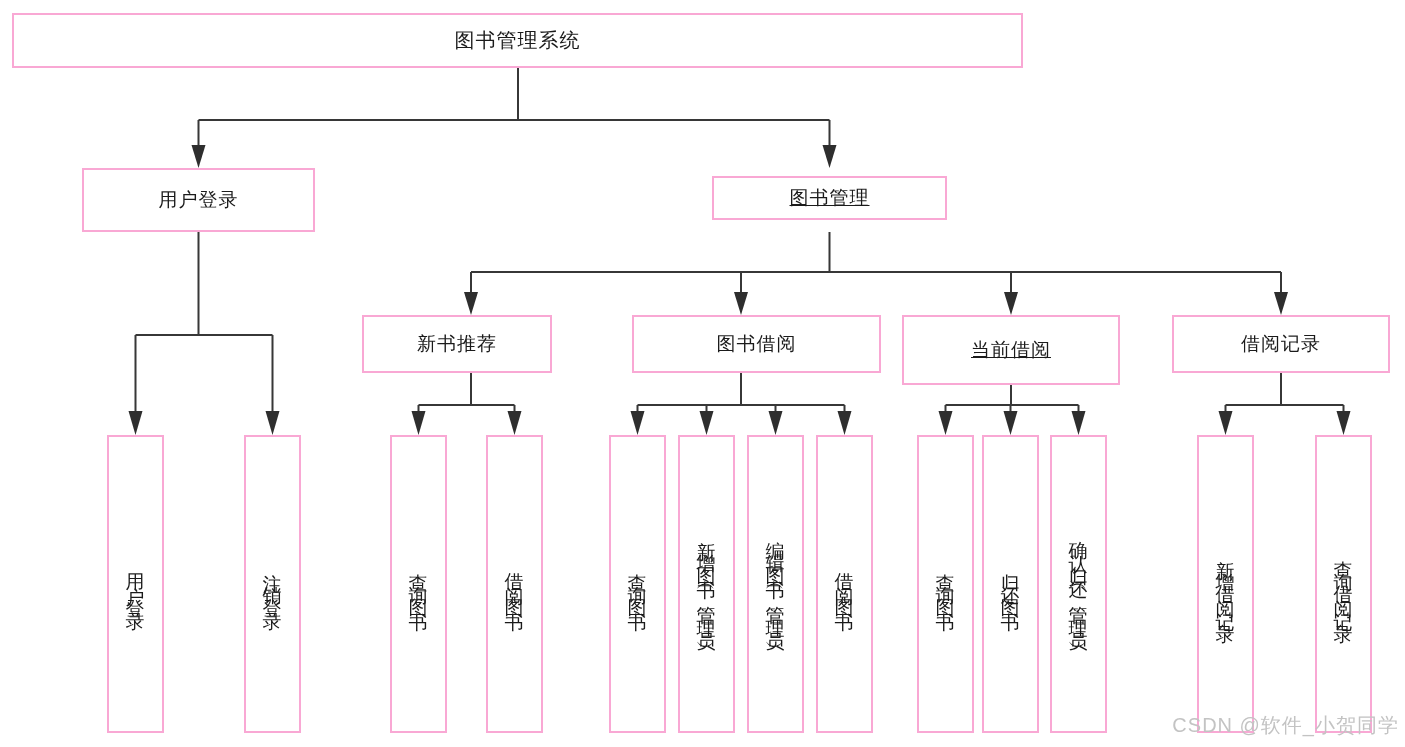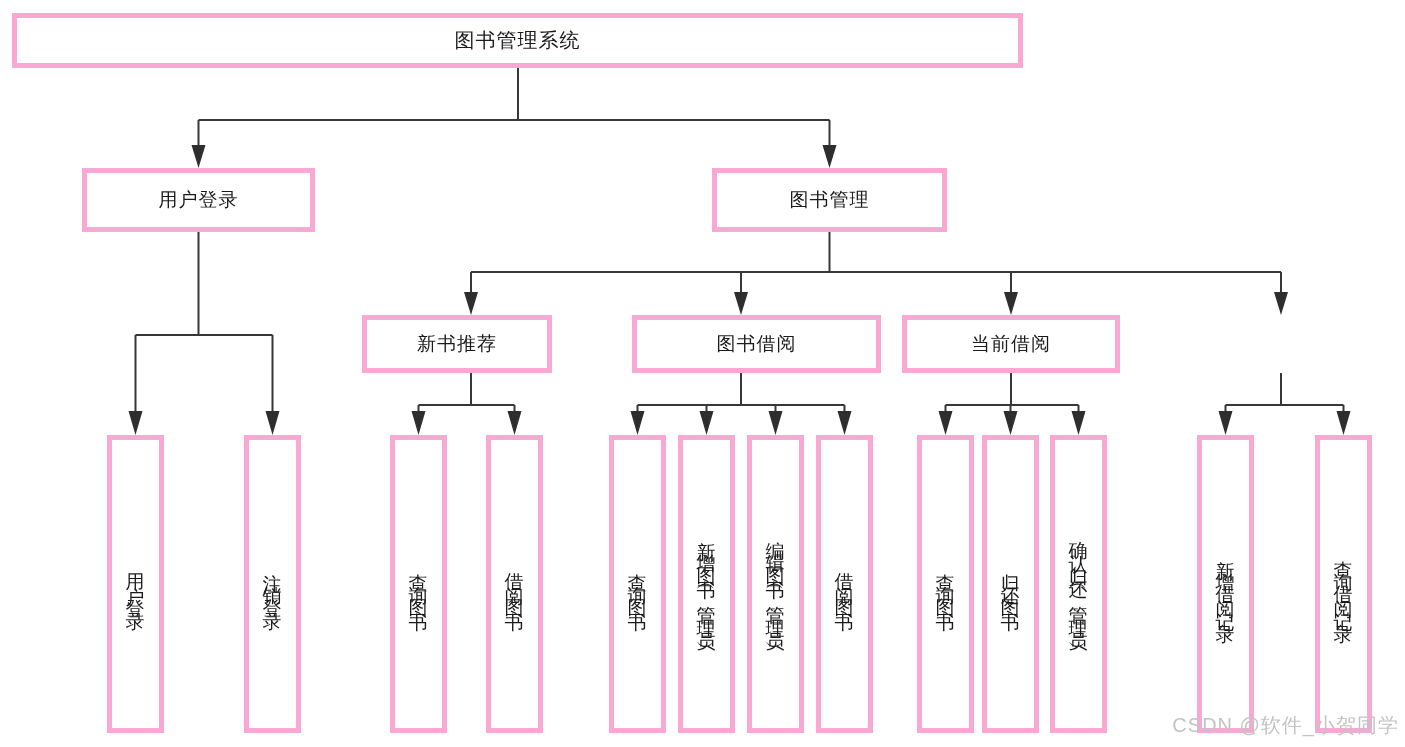--- a/index.html
+++ b/index.html
@@ -7,21 +7,21 @@
     position:relative;
     width:1405px;height:747px;
     background:#ffffff;
     font-family:"Liberation Sans","DejaVu Sans",sans-serif;
     overflow:hidden;
   }
   .connectors{position:absolute;left:0;top:0;width:1405px;height:747px;}
   .node{
     position:absolute;
     box-sizing:border-box;
-    border:5px solid #f9a8d4;
+    border:2px solid #f9a8d4;
     background:#ffffff;
     display:flex;
     align-items:center;
     justify-content:center;
     color:#1b1b1b;
     font-size:19px;
     letter-spacing:1px;
   }
   .node.root{font-size:20px;}
   .leaf span{
@@ -92,32 +92,35 @@
     </g>
   </svg>
 
   <div class="node root" style="left:12px;top:13px;width:1011px;height:55px;">
     <span>图书管理系统</span>
   </div>
 
   <div class="node" style="left:82px;top:168px;width:233px;height:64px;">
     <span>用户登录</span>
   </div>
-  <div class="node" style="left:712px;top:168px;width:235px;height:64px;">
+  <div class="node" style="left:712px;top:176px;width:235px;height:44px;text-decoration:underline;">
     <span>图书管理</span>
   </div>
 
   <div class="node" style="left:362px;top:315px;width:190px;height:58px;">
     <span>新书推荐</span>
   </div>
   <div class="node" style="left:632px;top:315px;width:249px;height:58px;">
     <span>图书借阅</span>
   </div>
-  <div class="node" style="left:902px;top:315px;width:218px;height:58px;">
+  <div class="node" style="left:902px;top:315px;width:218px;height:70px;text-decoration:underline;">
     <span>当前借阅</span>
+  </div>
+  <div class="node" style="left:1172px;top:315px;width:218px;height:58px;">
+    <span>借阅记录</span>
   </div>
 
   <div class="node leaf" style="left:107px;top:435px;width:57px;height:298px;">
     <span>用户登录</span>
   </div>
   <div class="node leaf" style="left:244px;top:435px;width:57px;height:298px;">
     <span>注销登录</span>
   </div>
 
   <div class="node leaf" style="left:390px;top:435px;width:57px;height:298px;">

